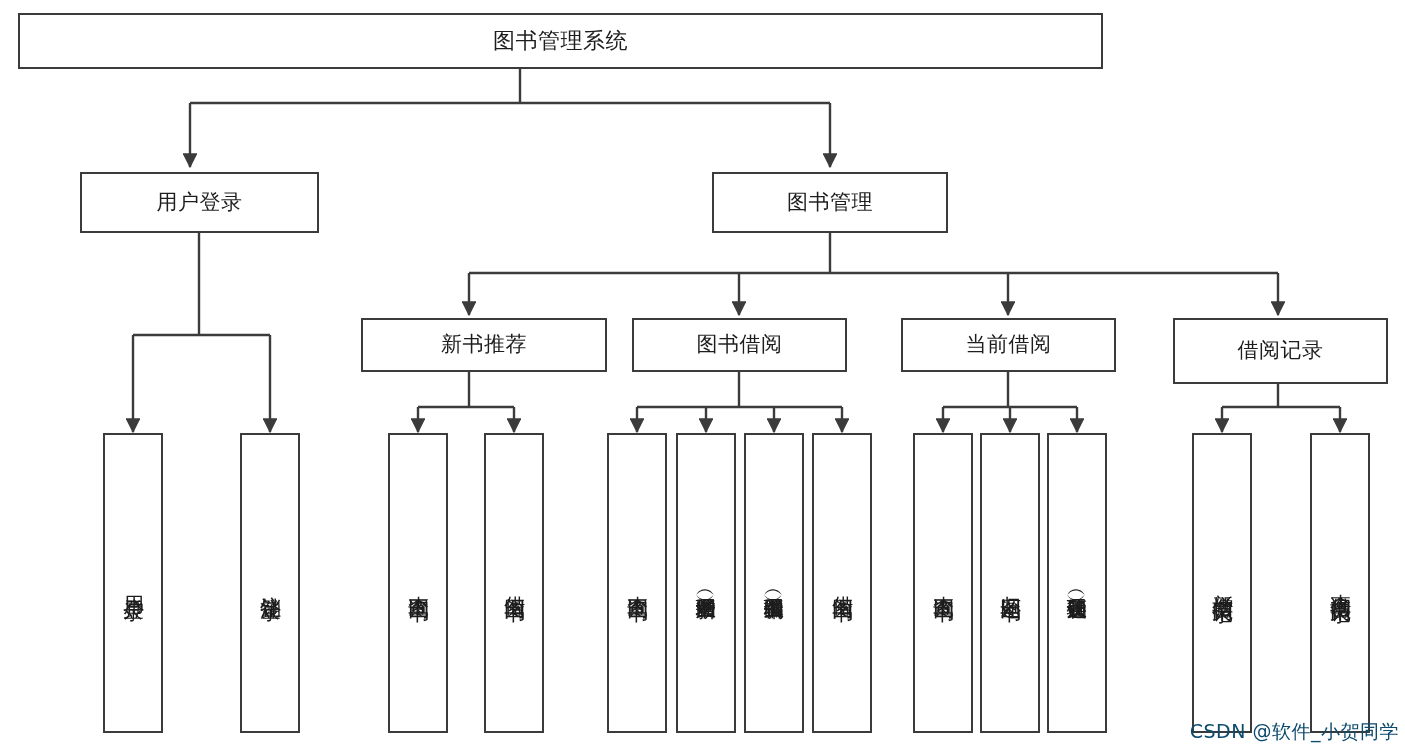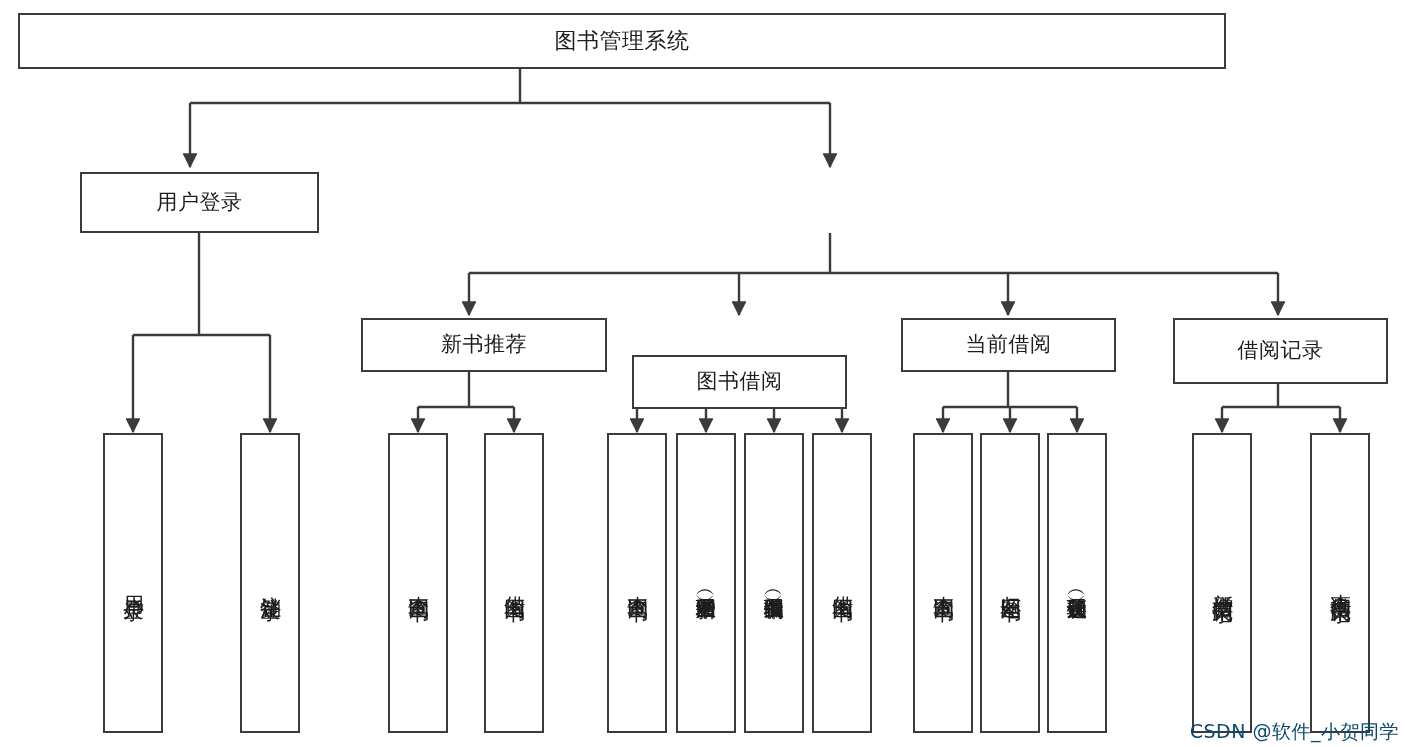--- a/index.html
+++ b/index.html
@@ -111,26 +111,27 @@
       <path d="M 1010 407 L 1010 432" marker-end="url(#arrow)"></path>
       <path d="M 1077 407 L 1077 432" marker-end="url(#arrow)"></path>
 
       <path d="M 1278 372 L 1278 407"></path>
       <path d="M 1222 407 L 1340 407"></path>
       <path d="M 1222 407 L 1222 432" marker-end="url(#arrow)"></path>
       <path d="M 1340 407 L 1340 432" marker-end="url(#arrow)"></path>
     </g>
   </svg>
 
-  <div class="node h root" style="left:18px; top:13px; width:1208px; height:56px;">图书管理系统</div>
+  <div class="node h root" style="left:18px; top:13px; width:1085px; height:56px;">图书管理系统</div>
 
   <div class="node h" style="left:80px; top:172px; width:239px; height:61px;">用户登录</div>
+  <div class="node h" style="left:712px; top:172px; width:236px; height:61px;">图书管理</div>
 
   <div class="node h" style="left:361px; top:318px; width:246px; height:54px;">新书推荐</div>
-  <div class="node h" style="left:632px; top:318px; width:215px; height:54px;margin-top:37px;">图书借阅</div>
+  <div class="node h" style="left:632px; top:318px; width:215px; height:54px;">图书借阅</div>
   <div class="node h" style="left:901px; top:318px; width:215px; height:54px;">当前借阅</div>
   <div class="node h" style="left:1173px; top:318px; width:215px; height:66px;">借阅记录</div>
 
   <div class="node v" style="left:103px; top:433px; width:60px; height:300px;">用户登录</div>
   <div class="node v" style="left:240px; top:433px; width:60px; height:300px;">注销登录</div>
 
   <div class="node v" style="left:388px; top:433px; width:60px; height:300px;">查询图书</div>
   <div class="node v" style="left:484px; top:433px; width:60px; height:300px;">借阅图书</div>
 
   <div class="node v" style="left:607px; top:433px; width:60px; height:300px;">查询图书</div>

